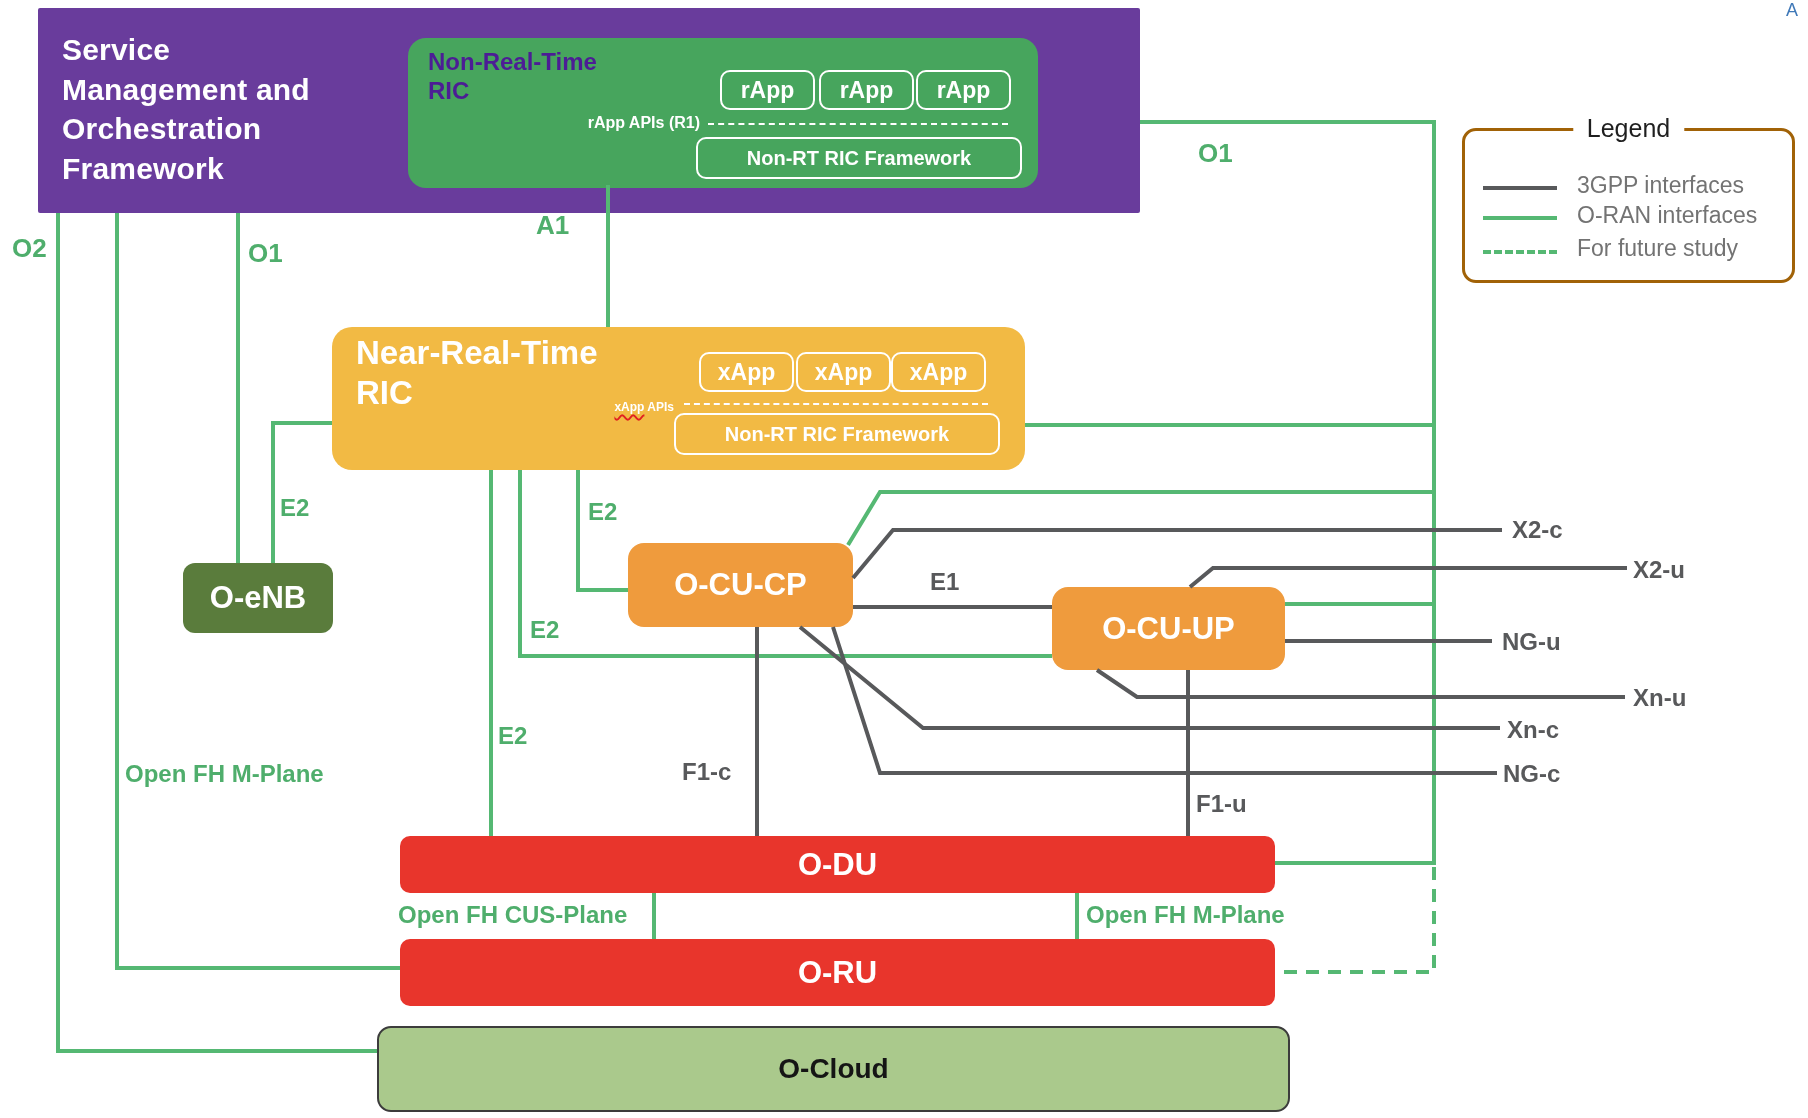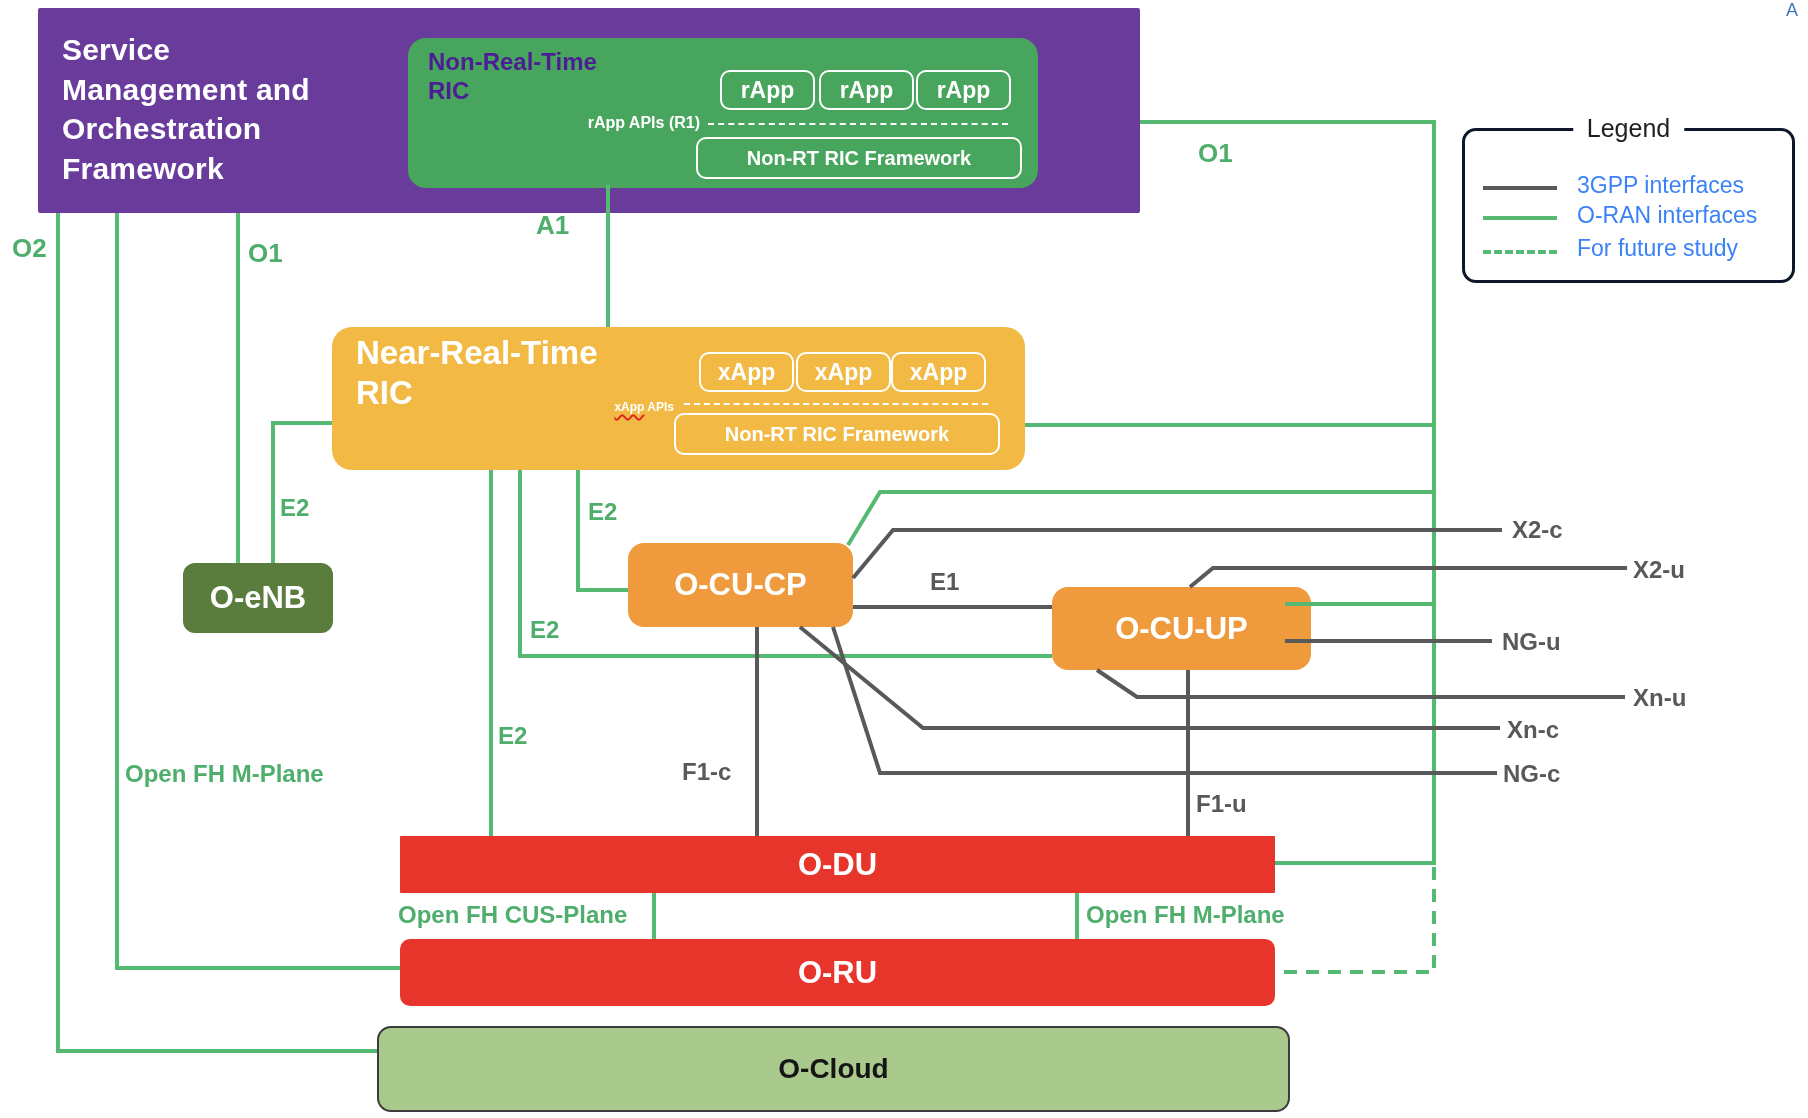--- a/index.html
+++ b/index.html
@@ -18,33 +18,33 @@
   .app-chip{width:95px;height:40px;font-size:23px;}
   .fw-chip{font-size:20px;}
   .api-lbl{position:absolute;color:#ffffff;font-weight:700;}
   .dash-sep{position:absolute;border-top:2.5px dashed #ffffff;height:0;}
   .nearrt{left:332px;top:327px;width:693px;height:143px;background:#f2ba44;border-radius:20px;z-index:2;}
   .nearrt-title{position:absolute;left:24px;top:6px;color:#fff;font-size:33px;font-weight:700;line-height:1.2;white-space:pre-line;}
   .misspell{text-decoration:underline wavy #e02020;text-decoration-thickness:2px;text-underline-offset:3px;}
   .node{display:flex;align-items:center;justify-content:center;color:#ffffff;font-weight:700;z-index:2;}
   .oenb{left:183px;top:563px;width:150px;height:70px;background:#5a7c3c;border-radius:12px;font-size:31px;}
   .ocucp{left:628px;top:543px;width:225px;height:84px;background:#ef9b3d;border-radius:16px;font-size:31px;}
-  .ocuup{left:1052px;top:587px;width:259px;height:83px;background:#ef9b3d;border-radius:16px;font-size:31px;}
-  .odu{left:400px;top:836px;width:875px;height:57px;background:#e8352c;border-radius:1px;font-size:31px;}
+  .ocuup{left:1052px;top:587px;width:233px;height:83px;background:#ef9b3d;border-radius:16px;font-size:31px;}
+  .odu{left:400px;top:836px;width:875px;height:57px;background:#e8352c;border-radius:10px;font-size:31px;}
   .oru{left:400px;top:939px;width:875px;height:67px;background:#e8352c;border-radius:10px;font-size:31px;}
   .ocloud{left:377px;top:1026px;width:913px;height:86px;background:#aac98c;border:2px solid #3c3c3c;
     border-radius:14px;color:#151515;font-size:28px;}
-  .legend{left:1462px;top:128px;width:333px;height:155px;border:3px solid #0f172a;border-radius:14px;z-index:2;background:#fff;}
+  .legend{left:1462px;top:128px;width:333px;height:155px;border:3px solid #a16207;border-radius:14px;z-index:2;background:#fff;}
   .legend-title{position:absolute;left:50%;top:-17px;transform:translateX(-50%);background:#ffffff;
     padding:0 14px;font-size:25px;color:#1f1f1f;white-space:nowrap;}
   .legend-swatch{position:absolute;left:18px;width:74px;height:0;}
   .sw-gray{border-top:4px solid #58595b;}
   .sw-green{border-top:4px solid #55b873;}
   .sw-green-dash{border-top:4px dashed #55b873;}
-  .legend-item-label{position:absolute;left:112px;font-size:23px;color:#3b82f6;white-space:nowrap;}
+  .legend-item-label{position:absolute;left:112px;font-size:23px;color:#737373;white-space:nowrap;}
   .lines{position:absolute;left:0;top:0;z-index:5;pointer-events:none;}
   .lbl{position:absolute;font-weight:700;white-space:nowrap;z-index:6;text-align:center;}
   .lbl-green{color:#4fae6c;}
   .lbl-gray{color:#58595b;}
   .fs26{font-size:26px;} .fs24{font-size:24px;}
   .corner-a{position:absolute;left:1786px;top:0px;color:#4079b8;font-size:18px;font-weight:400;z-index:6;}
 </style>
 </head>
 <body>
 

